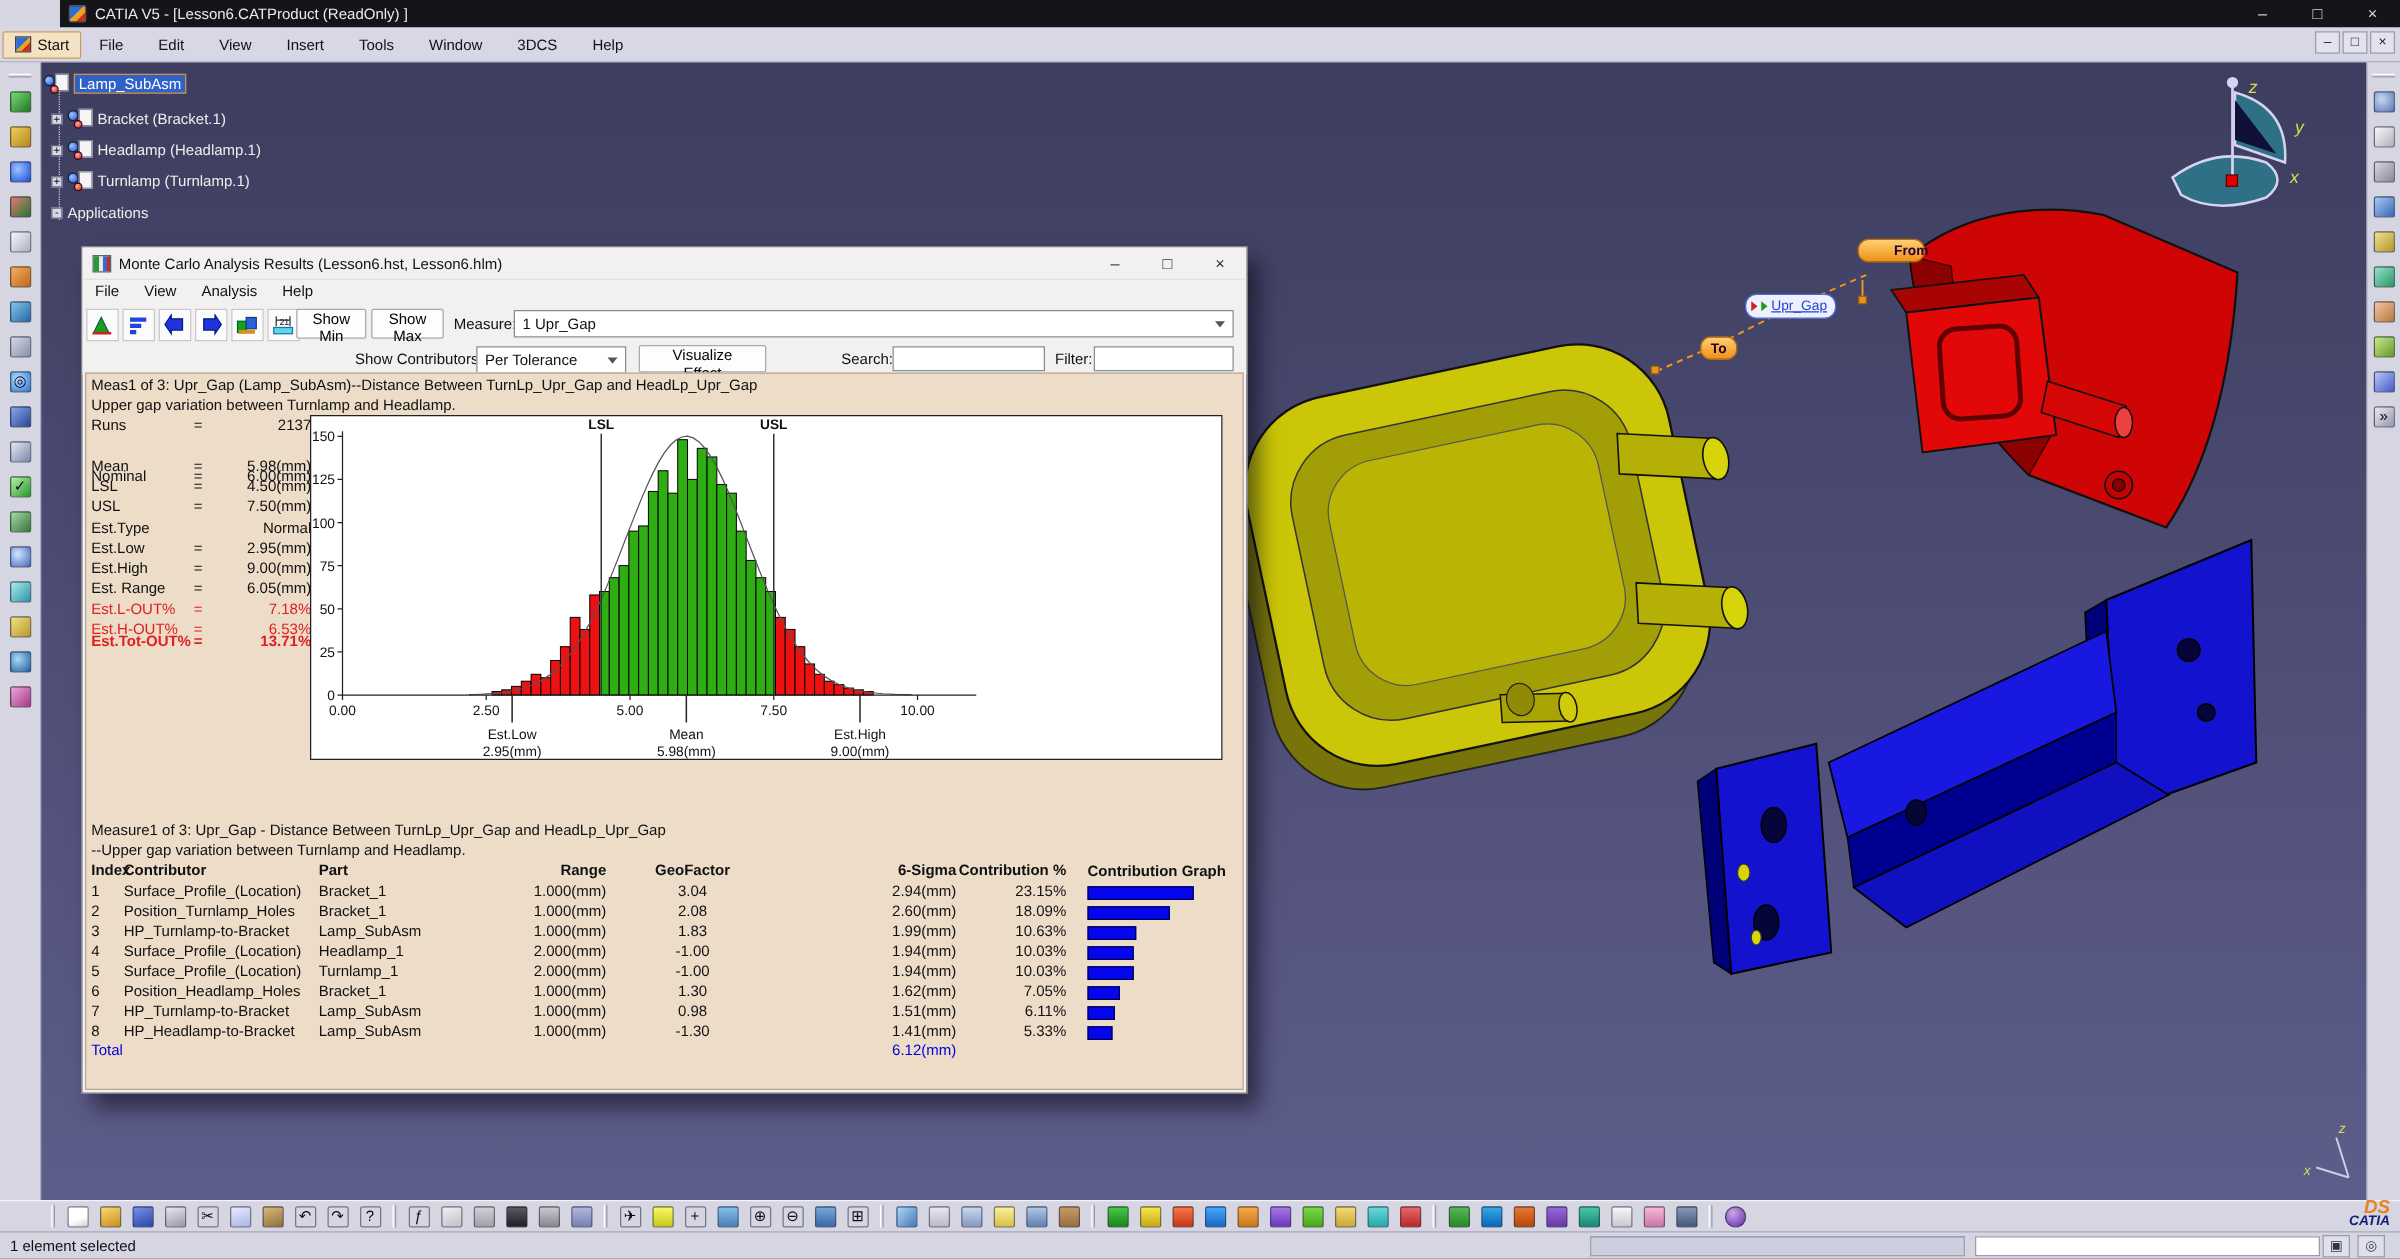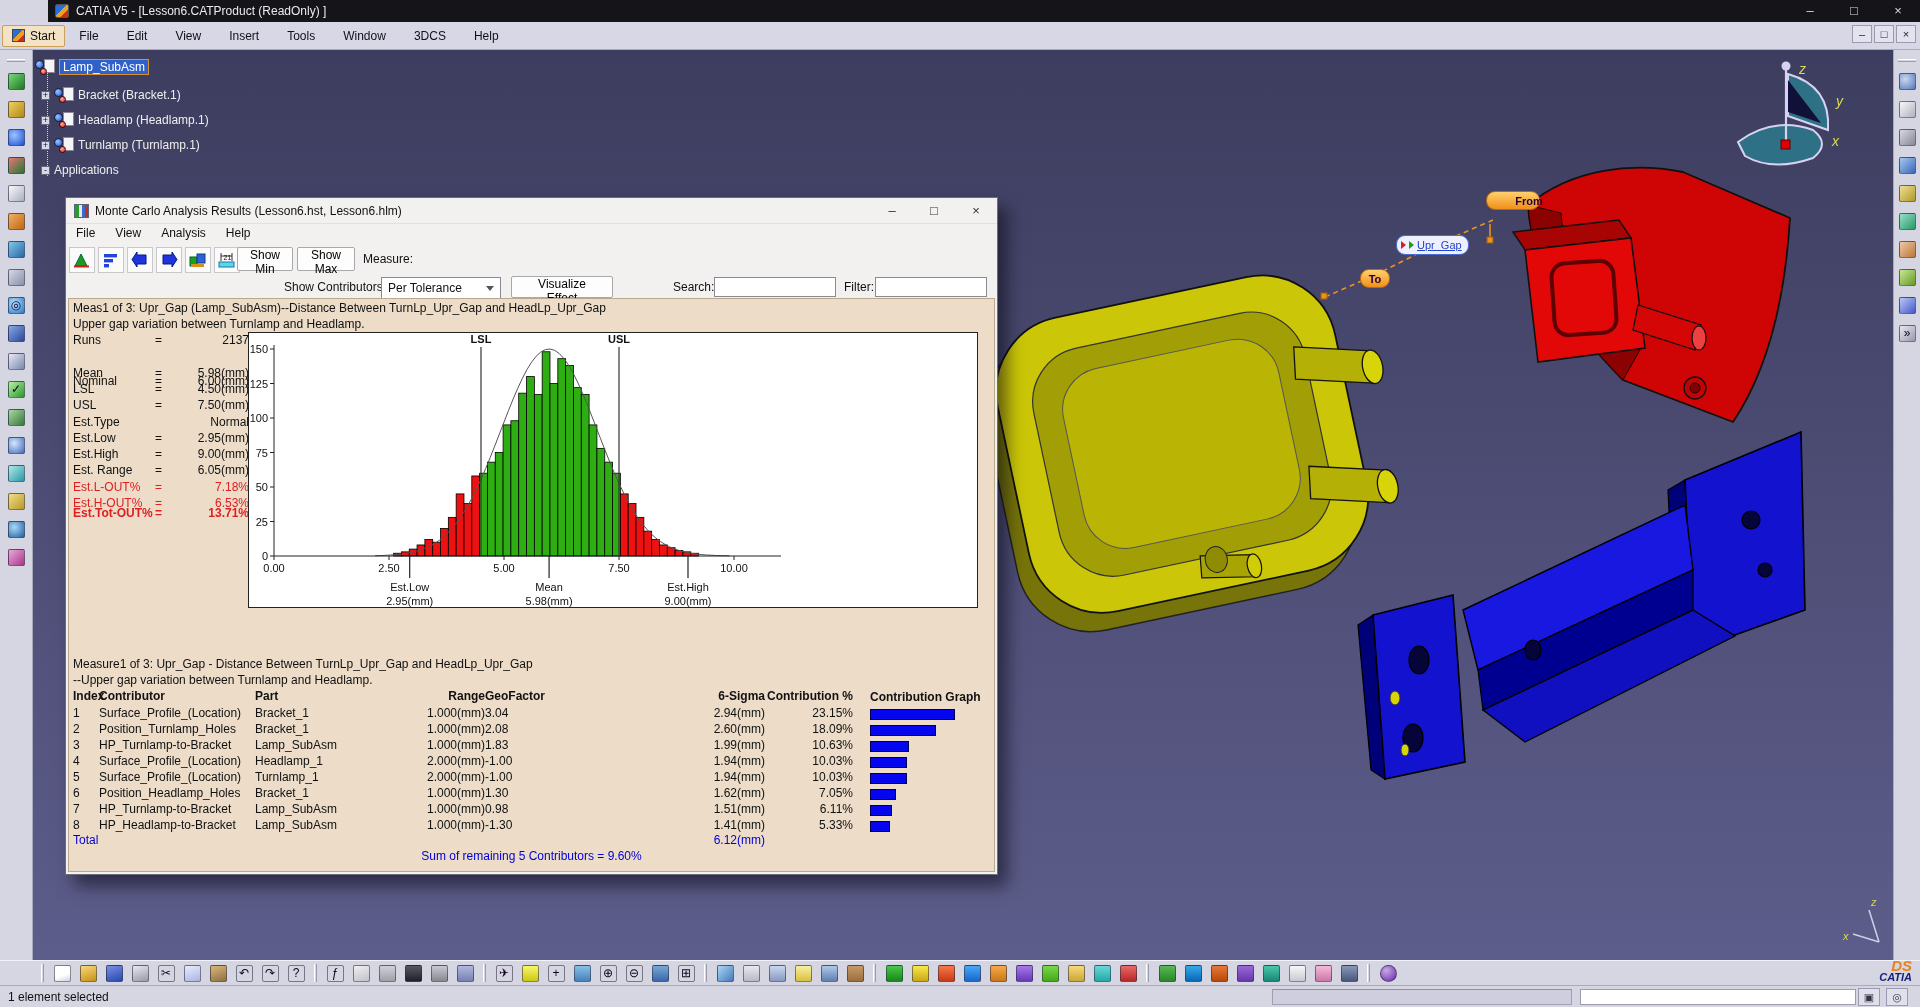--- a/index.html
+++ b/index.html
@@ -114,21 +114,21 @@
   .red{color:#e02020;}
   .blue{color:#0000d8;}
 
   .chart-frame{position:absolute;left:181px;top:133px;width:730px;height:276px;background:#fff;border:1px solid #222;}
 
   .tbl-row{position:absolute;left:4px;right:4px;height:16px;display:flex;white-space:nowrap;}
   .c-idx{width:26px;}
   .c-con{width:156px;}
   .c-part{width:110px;}
   .c-rng{width:120px;text-align:right;}
-  .c-geo{width:138px;text-align:left;}
+  .c-geo{width:138px;text-align:center;}
   .c-sig{width:142px;text-align:right;}
   .c-pct{width:88px;text-align:right;}
   .c-gph{margin-left:17px;display:flex;align-items:center;}
   .c-gph .bar{height:11px;background:#0505ee;border:1px solid #000050;}
   .tbl-head{font-weight:bold;}
   .tbl-footer{position:absolute;left:0;right:0;text-align:center;}
 
   
   text{font-family:"Liberation Sans",sans-serif;}
 </style>
@@ -443,20 +443,24 @@
             <rect x="1" y="11" width="15" height="5" fill="#5ad8e8" stroke="#1878a8"></rect>
             <line x1="3" y1="2" x2="3" y2="10" stroke="#333"></line>
             <line x1="14" y1="2" x2="14" y2="10" stroke="#333"></line>
             <line x1="3" y1="5" x2="14" y2="5" stroke="#333"></line>
             <text x="5.5" y="9" font-size="7" fill="#111">21</text>
           </svg>
         </span>
       <button class="btn" style="left:171px;top:3px;width:56px;">Show Min</button>
       <button class="btn" style="left:231px;top:3px;width:58px;">Show Max</button>
       <span class="lbl" style="left:297px;top:4px;position:absolute;">Measure:</span>
+      <div class="combo" style="left:345px;top:4px;width:576px;">
+        <span>1 Upr_Gap</span>
+          <span class="chev"></span>
+      </div>
     </div>
 
     <div class="dlg-row2">
       <span class="lbl" style="left:218px;">Show Contributors:</span>
       <div class="combo" style="left:315px;top:1px;width:120px;">
         <span>Per Tolerance</span>
           <span class="chev"></span>
       </div>
       <button class="btn" style="left:445px;top:0;width:102px;height:22px;">Visualize Effect</button>
       <span class="lbl" style="left:607px;">Search:</span>
@@ -722,21 +726,20 @@
               <span class="bar" style="width: 19.5611px;"></span>
             </span>
           </div>
           <div class="tbl-row blue" style="top: 534px;">
             <span class="c-idx" style="width: 292px;">Total</span>
             <span class="c-rng" style="width: 120px;"></span>
             <span class="c-geo" style="width: 138px;"></span>
             <span class="c-sig">6.12(mm)</span>
           </div>
         </div>
-      <div class="tbl-footer blue" style="top:550px;">Sum of remaining 5 Contributors = 9.60%</div>
     </div>
   </div>
 
   <div class="bottom-toolbar" id="bottom-toolbar">
       <span class="tb-grip h"></span>
       <span class="tb-icon">
         <span class="ic" style="background: linear-gradient(160deg, rgb(255, 255, 255) 60%, rgb(208, 208, 220));"></span>
       </span>
       <span class="tb-icon">
         <span class="ic" style="background: linear-gradient(160deg, rgb(248, 216, 120), rgb(200, 144, 24));"></span>

